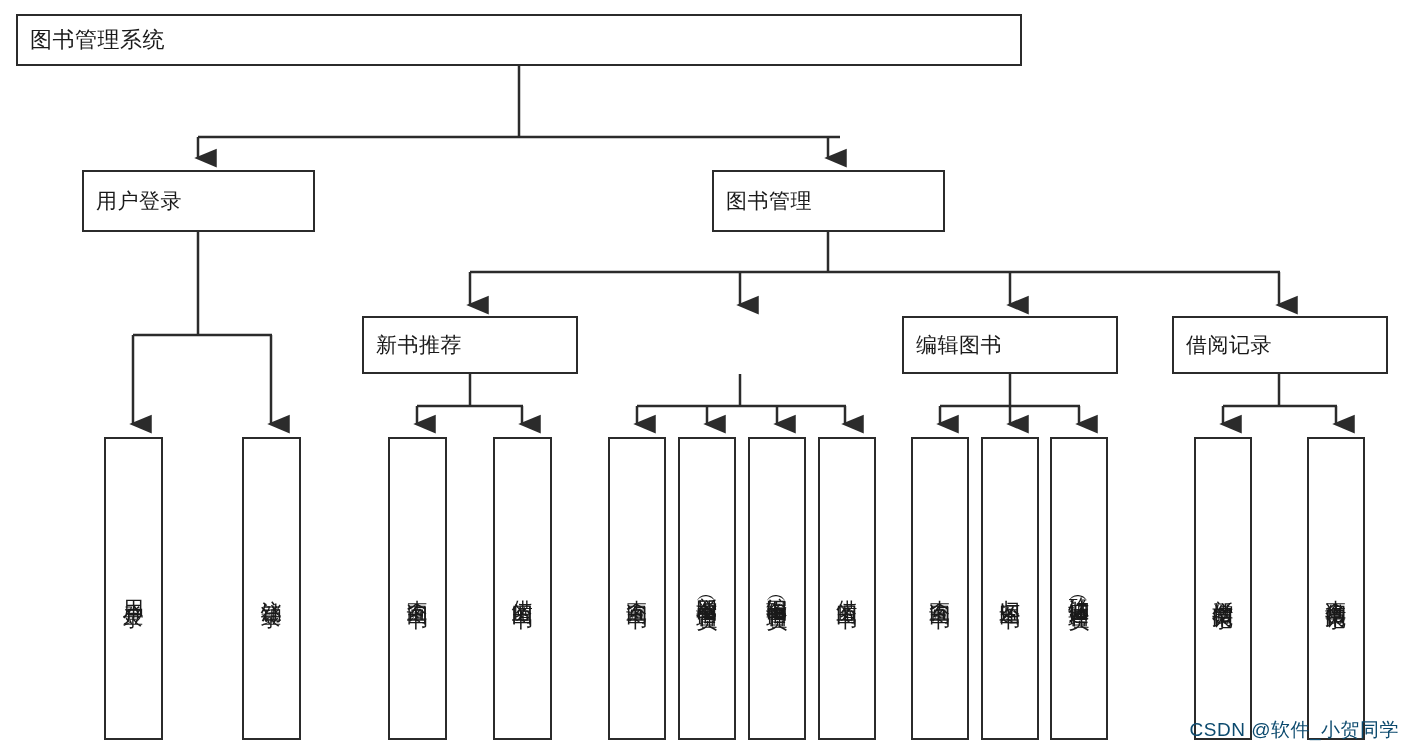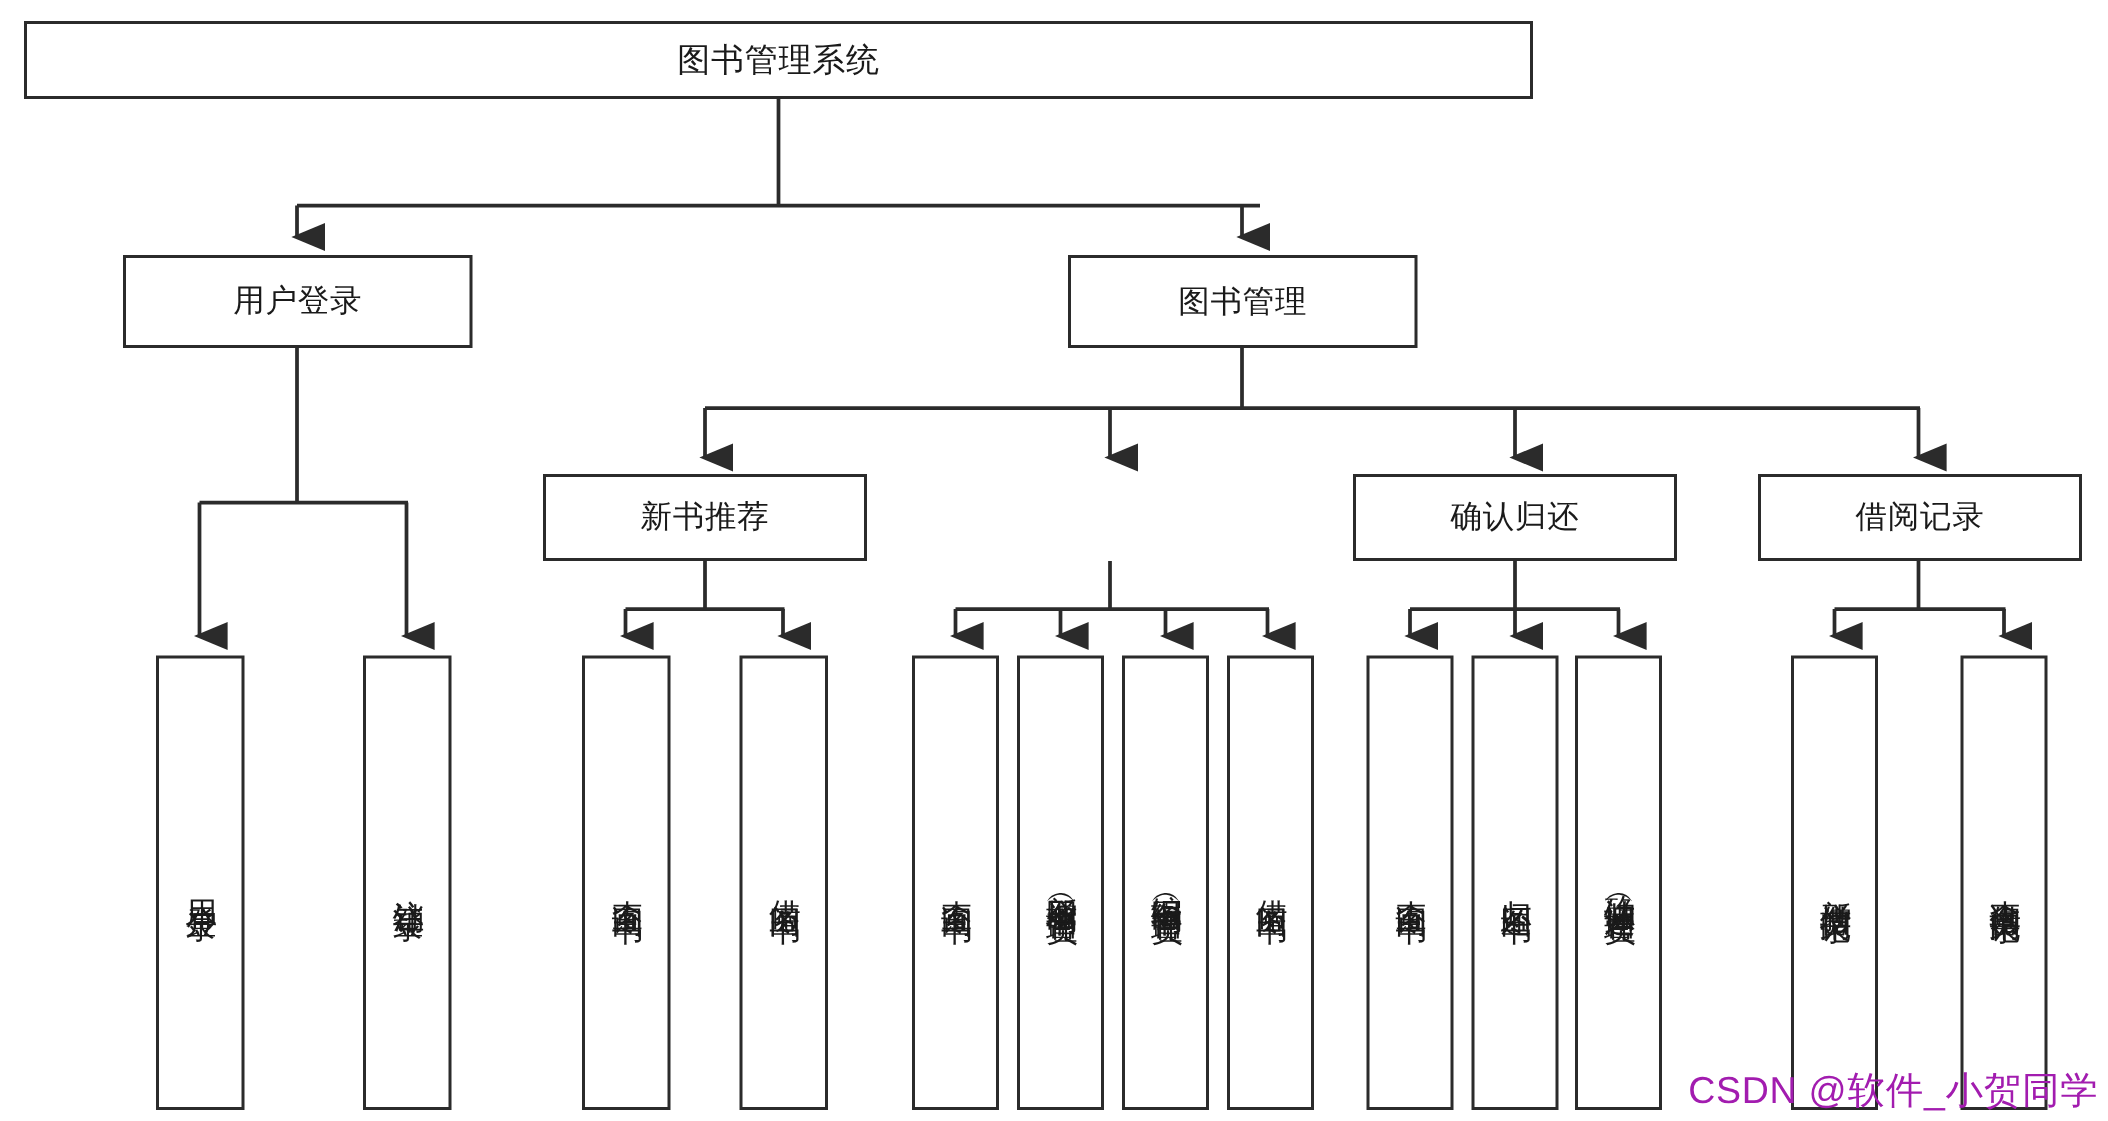--- a/index.html
+++ b/index.html
@@ -21,22 +21,23 @@
     width:1405px;height:747px;
     pointer-events:none;
   }
   .node{
     position:absolute;
     box-sizing:border-box;
     background:#ffffff;
     border:2.5px solid #2b2b2b;
     display:flex;
     align-items:center;
-    justify-content:center;
+    justify-content:flex-start;
     z-index:2;
+    padding-left:12px;
   }
   .node-label{
     font-size:21px;
     line-height:1.18;
     letter-spacing:0.5px;
     color:#1a1a1a;
     white-space:nowrap;
     text-align:center;
   }
   .node.root .node-label{font-size:22px;}
@@ -60,22 +61,22 @@
     letter-spacing:3px;
     color:#1a1a1a;
     text-align:center;
     white-space:nowrap;
   }
   .leaf.tall .leaf-label{letter-spacing:2px;}
   #watermark{
     position:absolute;
     right:6px;
     bottom:4px;
-    font-size:25px;
-    color:#a21caf;
+    font-size:19px;
+    color:#0c4a6e;
     z-index:5;
     white-space:nowrap;
     letter-spacing:0.5px;
   }
 </style>
 </head>
 <body>
 
 <div id="canvas">
 
@@ -137,21 +138,21 @@
     <span class="node-label">用户登录</span>
   </div>
   <div class="node" style="left:712px;top:170px;width:233px;height:62px;font-family:Liberation Serif, serif;">
     <span class="node-label">图书管理</span>
   </div>
 
   <div class="node" style="left:362px;top:316px;width:216px;height:58px;">
     <span class="node-label">新书推荐</span>
   </div>
   <div class="node" style="left:902px;top:316px;width:216px;height:58px;">
-    <span class="node-label">确认归还</span>
+    <span class="node-label">编辑图书</span>
   </div>
   <div class="node" style="left:1172px;top:316px;width:216px;height:58px;">
     <span class="node-label">借阅记录</span>
   </div>
 
   <div class="leaf" style="left:104px;top:437px;width:59px;height:303px;">
     <span class="leaf-label">用户登录</span>
   </div>
   <div class="leaf" style="left:242px;top:437px;width:59px;height:303px;">
     <span class="leaf-label">注销登录</span>

